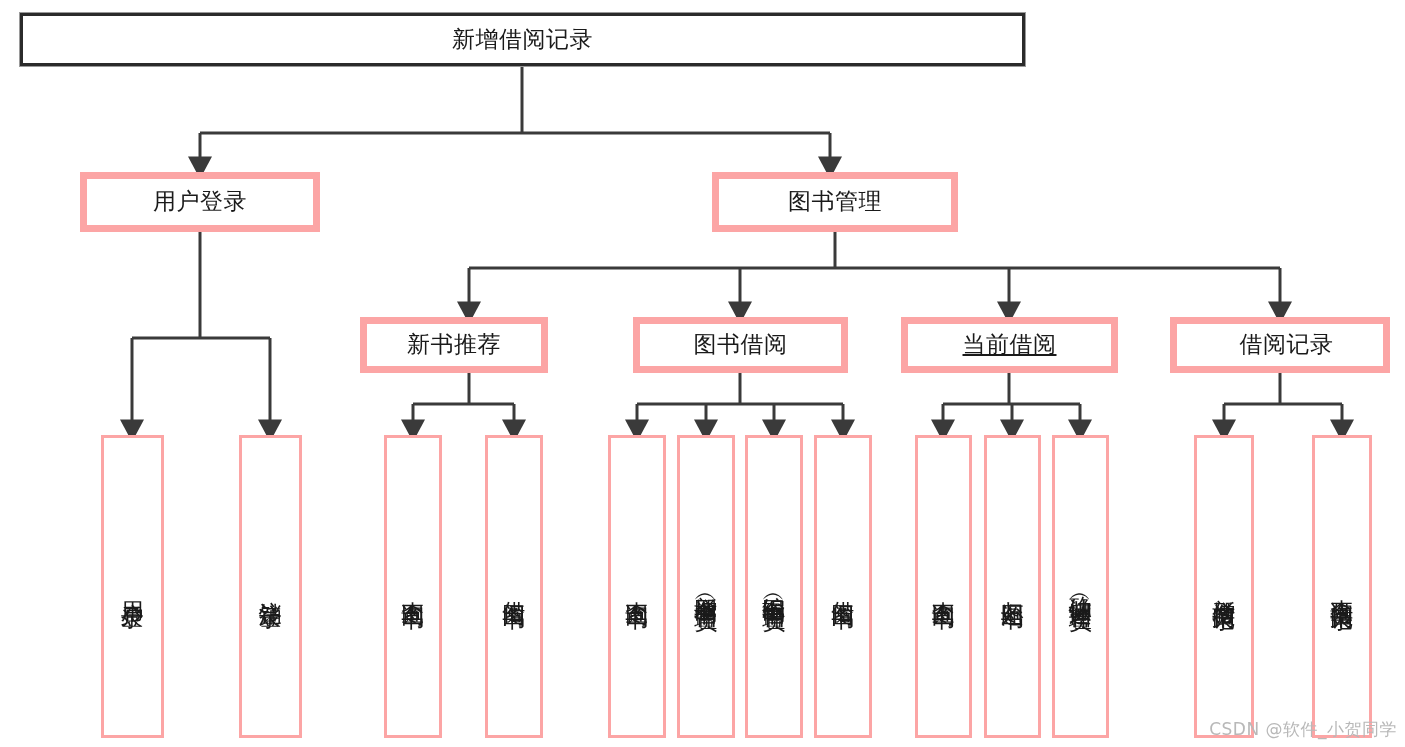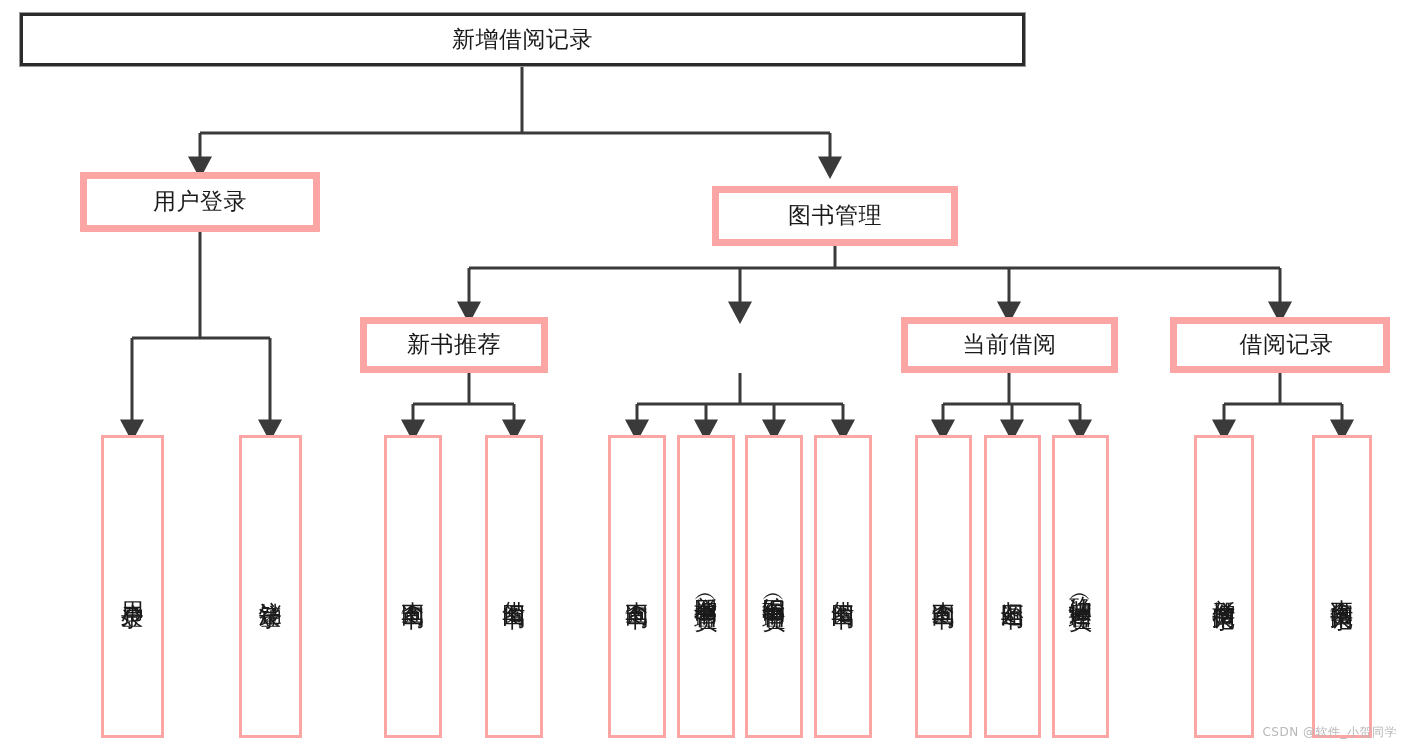--- a/index.html
+++ b/index.html
@@ -57,21 +57,21 @@
     font-size: 23px;
     line-height: 1.5;
     letter-spacing: 2px;
     white-space: nowrap;
     display: block;
   }
   .watermark {
     position: absolute;
     right: 8px;
     bottom: 6px;
-    font-size: 12px;
+    font-size: 17px;
     color: #b8b8b8;
     white-space: nowrap;
     letter-spacing: 0.5px;
   }
 </style>
 </head>
 <body>
 
 <div id="diagram-root">
 
@@ -127,28 +127,31 @@
     </g>
   </svg>
 
   <div class="node root" style="left:20px; top:13px; width:1005px; height:53px;">
     <span class="label-h">新增借阅记录</span>
   </div>
 
   <div class="node" style="left:80px; top:172px; width:240px; height:60px;">
     <span class="label-h">用户登录</span>
   </div>
-  <div class="node" style="left:712px; top:186px; width:246px; height:60px;">
+  <div class="node" style="left:712px; top:172px; width:246px; height:60px;">
     <span class="label-h">图书管理</span>
   </div>
 
   <div class="node" style="left:360px; top:317px; width:188px; height:56px;">
     <span class="label-h">新书推荐</span>
   </div>
-  <div class="node" style="left:901px; top:317px; width:217px; height:56px;">
+  <div class="node" style="left:633px; top:317px; width:215px; height:56px;">
+    <span class="label-h">图书借阅</span>
+  </div>
+  <div class="node" style="left:901px; top:317px; width:217px; height:56px;text-decoration:underline;">
     <span class="label-h">当前借阅</span>
   </div>
   <div class="node" style="left:1170px; top:317px; width:220px; height:56px;padding-left:13px;">
     <span class="label-h">借阅记录</span>
   </div>
 
   <div class="node leaf" style="left:101px; top:435px; width:63px; height:303px;">
     <span class="label-v">用户登录</span>
   </div>
   <div class="node leaf" style="left:239px; top:435px; width:63px; height:303px;">

